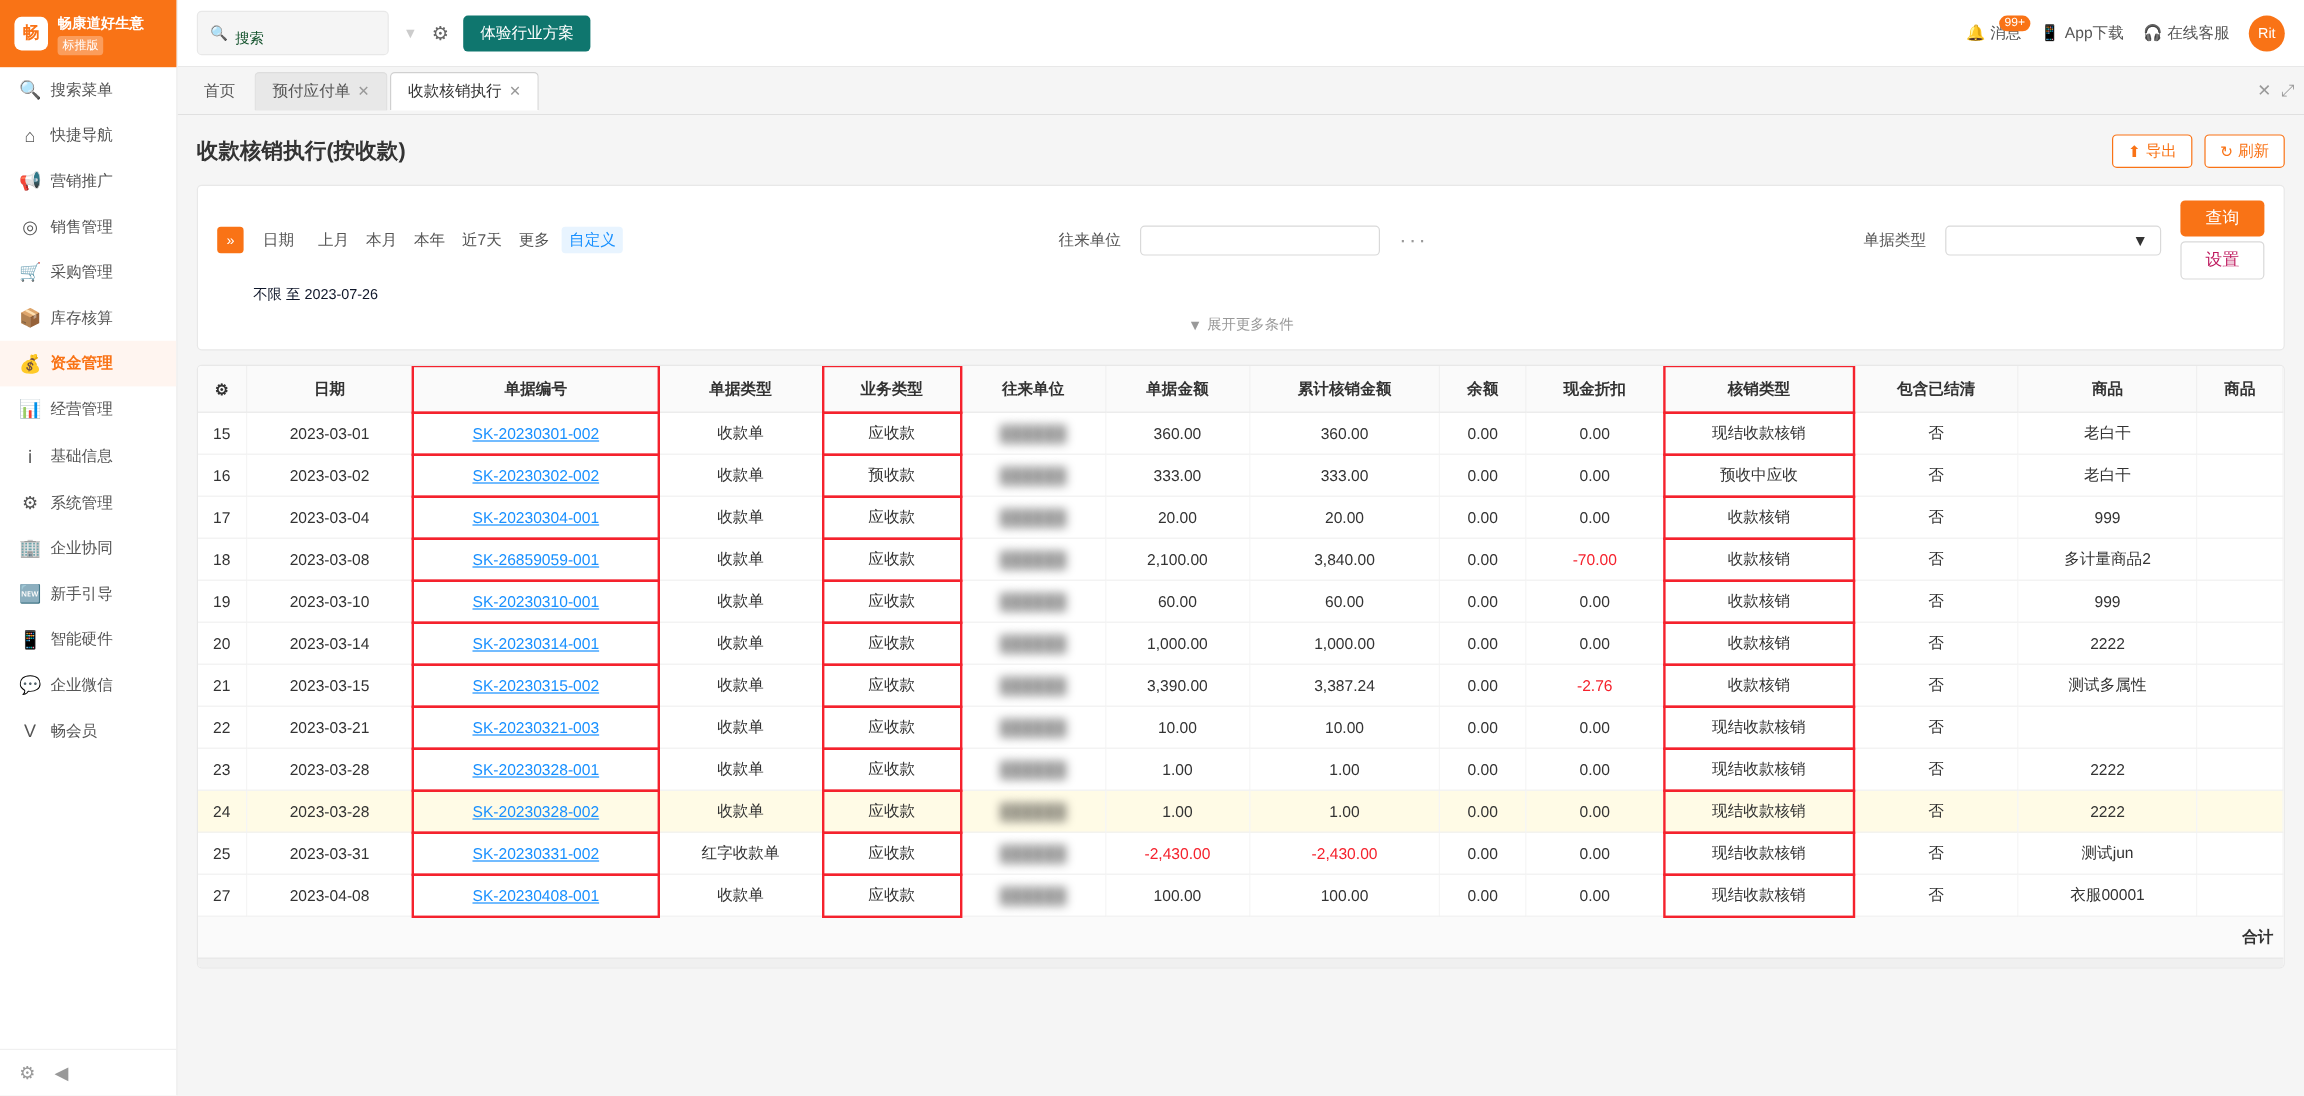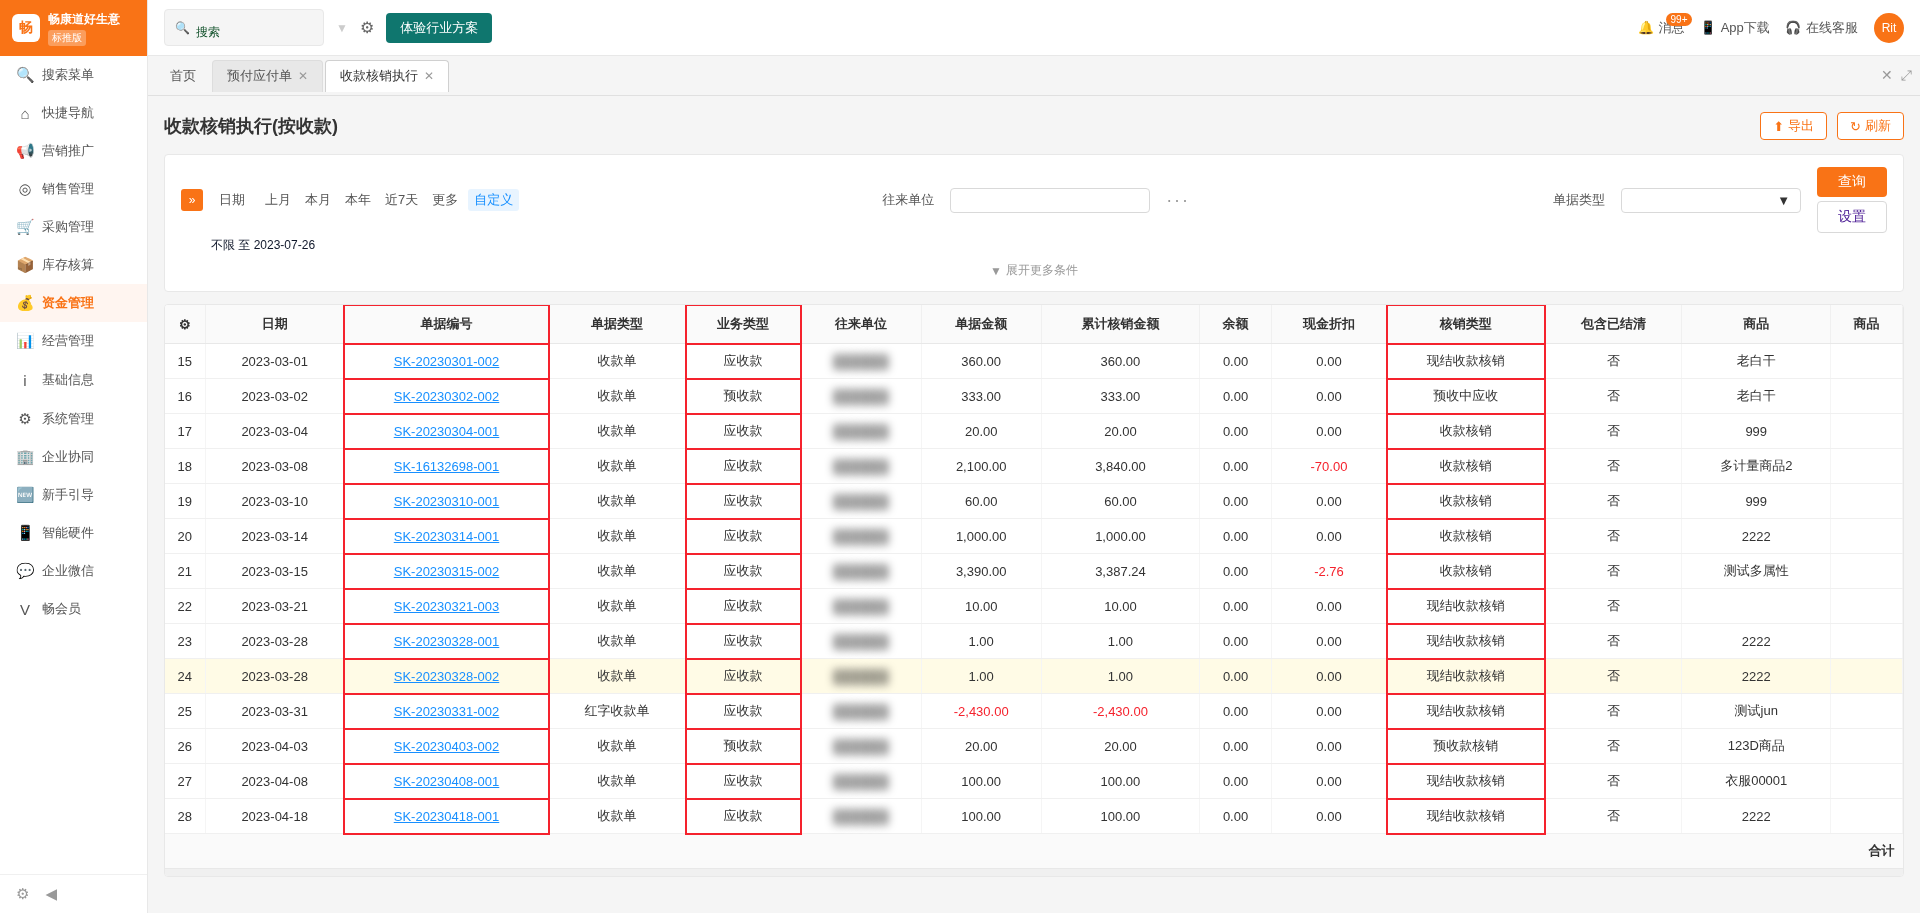--- a/index.html
+++ b/index.html
@@ -53,21 +53,21 @@
     .filter-row { display: flex; align-items: center; gap: 16px; flex-wrap: wrap; }
     .filter-toggle { background: #f97316; color: #fff; border: none; border-radius: 3px; width: 22px; height: 22px; cursor: pointer; font-size: 12px; display: flex; align-items: center; justify-content: center; }
     .filter-label { color: #555; font-size: 13px; white-space: nowrap; }
     .filter-date-btns { display: flex; gap: 6px; align-items: center; }
     .date-btn { color: #555; cursor: pointer; font-size: 13px; padding: 2px 4px; }
     .date-btn.custom { background: #e8f4ff; color: #1890ff; border-radius: 3px; padding: 2px 6px; }
     .filter-input { border: 1px solid #d9d9d9; border-radius: 4px; padding: 4px 10px; font-size: 13px; color: #333; width: 200px; }
     .filter-dots { color: #999; font-size: 18px; letter-spacing: 2px; }
     .filter-select { border: 1px solid #d9d9d9; border-radius: 4px; padding: 4px 10px; font-size: 13px; color: #333; width: 180px; display: flex; align-items: center; justify-content: space-between; background: #fff; cursor: pointer; }
     .btn-query { background: #f97316; color: #fff; border: none; border-radius: 4px; padding: 6px 20px; font-size: 14px; cursor: pointer; }
-    .btn-settings { background: #fff; color: #4c1d95; border: 1px solid #d9d9d9; border-radius: 4px; padding: 6px 20px; font-size: 14px; cursor: pointer; }
+    .btn-settings { background: #fff; color: #be185d; border: 1px solid #d9d9d9; border-radius: 4px; padding: 6px 20px; font-size: 14px; cursor: pointer; }
     .expand-row { display: flex; justify-content: center; margin-top: 8px; }
     .expand-btn { display: flex; align-items: center; gap: 4px; color: #999; font-size: 12px; cursor: pointer; }
 
     
     .table-container { background: #fff; border: 1px solid #e8e8e8; border-radius: 4px; overflow: auto; }
     table { width: 100%; border-collapse: collapse; font-size: 13px; }
     thead th { background: #fafafa; padding: 10px 8px; text-align: center; font-weight: 600; color: #333; border-bottom: 1px solid #e8e8e8; border-right: 1px solid #f0f0f0; white-space: nowrap; }
     tbody td { padding: 8px 8px; text-align: center; border-bottom: 1px solid #f0f0f0; border-right: 1px solid #f5f5f5; color: #333; white-space: nowrap; }
     tbody tr.highlighted { background: #fffbe6; }
     .link { color: #1890ff; text-decoration: underline; cursor: pointer; }
@@ -328,21 +328,21 @@
     <td>0.00</td>
     <td class="">0.00</td>
     <td style="outline:2px solid #f5222d;outline-offset:-1px;">收款核销</td>
     <td>否</td>
     <td>999</td>
     <td></td>
   </tr>
             <tr>
     <td>18</td>
     <td>2023-03-08</td>
-    <td style="outline:2px solid #f5222d;outline-offset:-1px;"><a class="link">SK-16132698-001</a></td>
+    <td style="outline:2px solid #f5222d;outline-offset:-1px;"><a class="link">SK-26859059-001</a></td>
     <td>收款单</td>
     <td style="outline:2px solid #f5222d;outline-offset:-1px;">应收款</td>
     <td><span class="blurred">██████</span></td>
     <td class="">2,100.00</td>
     <td class="">3,840.00</td>
     <td>0.00</td>
     <td class="negative">-70.00</td>
     <td style="outline:2px solid #f5222d;outline-offset:-1px;">收款核销</td>
     <td>否</td>
     <td>多计量商品2</td>
@@ -454,65 +454,33 @@
     <td class="negative">-2,430.00</td>
     <td class="negative">-2,430.00</td>
     <td>0.00</td>
     <td class="">0.00</td>
     <td style="outline:2px solid #f5222d;outline-offset:-1px;">现结收款核销</td>
     <td>否</td>
     <td>测试jun</td>
     <td></td>
   </tr>
             <tr>
-    <td>26</td>
-    <td>2023-04-03</td>
-    <td style="outline:2px solid #f5222d;outline-offset:-1px;"><a class="link">SK-20230403-002</a></td>
-    <td>收款单</td>
-    <td style="outline:2px solid #f5222d;outline-offset:-1px;">预收款</td>
-    <td><span class="blurred">██████</span></td>
-    <td class="">20.00</td>
-    <td class="">20.00</td>
-    <td>0.00</td>
-    <td class="">0.00</td>
-    <td style="outline:2px solid #f5222d;outline-offset:-1px;">预收款核销</td>
-    <td>否</td>
-    <td>123D商品</td>
-    <td></td>
-  </tr>
-            <tr>
     <td>27</td>
     <td>2023-04-08</td>
     <td style="outline:2px solid #f5222d;outline-offset:-1px;"><a class="link">SK-20230408-001</a></td>
     <td>收款单</td>
     <td style="outline:2px solid #f5222d;outline-offset:-1px;">应收款</td>
     <td><span class="blurred">██████</span></td>
     <td class="">100.00</td>
     <td class="">100.00</td>
     <td>0.00</td>
     <td class="">0.00</td>
     <td style="outline:2px solid #f5222d;outline-offset:-1px;">现结收款核销</td>
     <td>否</td>
     <td>衣服00001</td>
-    <td></td>
-  </tr>
-            <tr>
-    <td>28</td>
-    <td>2023-04-18</td>
-    <td style="outline:2px solid #f5222d;outline-offset:-1px;"><a class="link">SK-20230418-001</a></td>
-    <td>收款单</td>
-    <td style="outline:2px solid #f5222d;outline-offset:-1px;">应收款</td>
-    <td><span class="blurred">██████</span></td>
-    <td class="">100.00</td>
-    <td class="">100.00</td>
-    <td>0.00</td>
-    <td class="">0.00</td>
-    <td style="outline:2px solid #f5222d;outline-offset:-1px;">现结收款核销</td>
-    <td>否</td>
-    <td>2222</td>
     <td></td>
   </tr>
           </tbody>
         <tfoot>
           <tr>
             <td colspan="14" style="text-align:right;padding-left:16px;">合计</td>
           </tr>
         </tfoot>
       </table>
       <div class="table-scroll-bar"></div>

